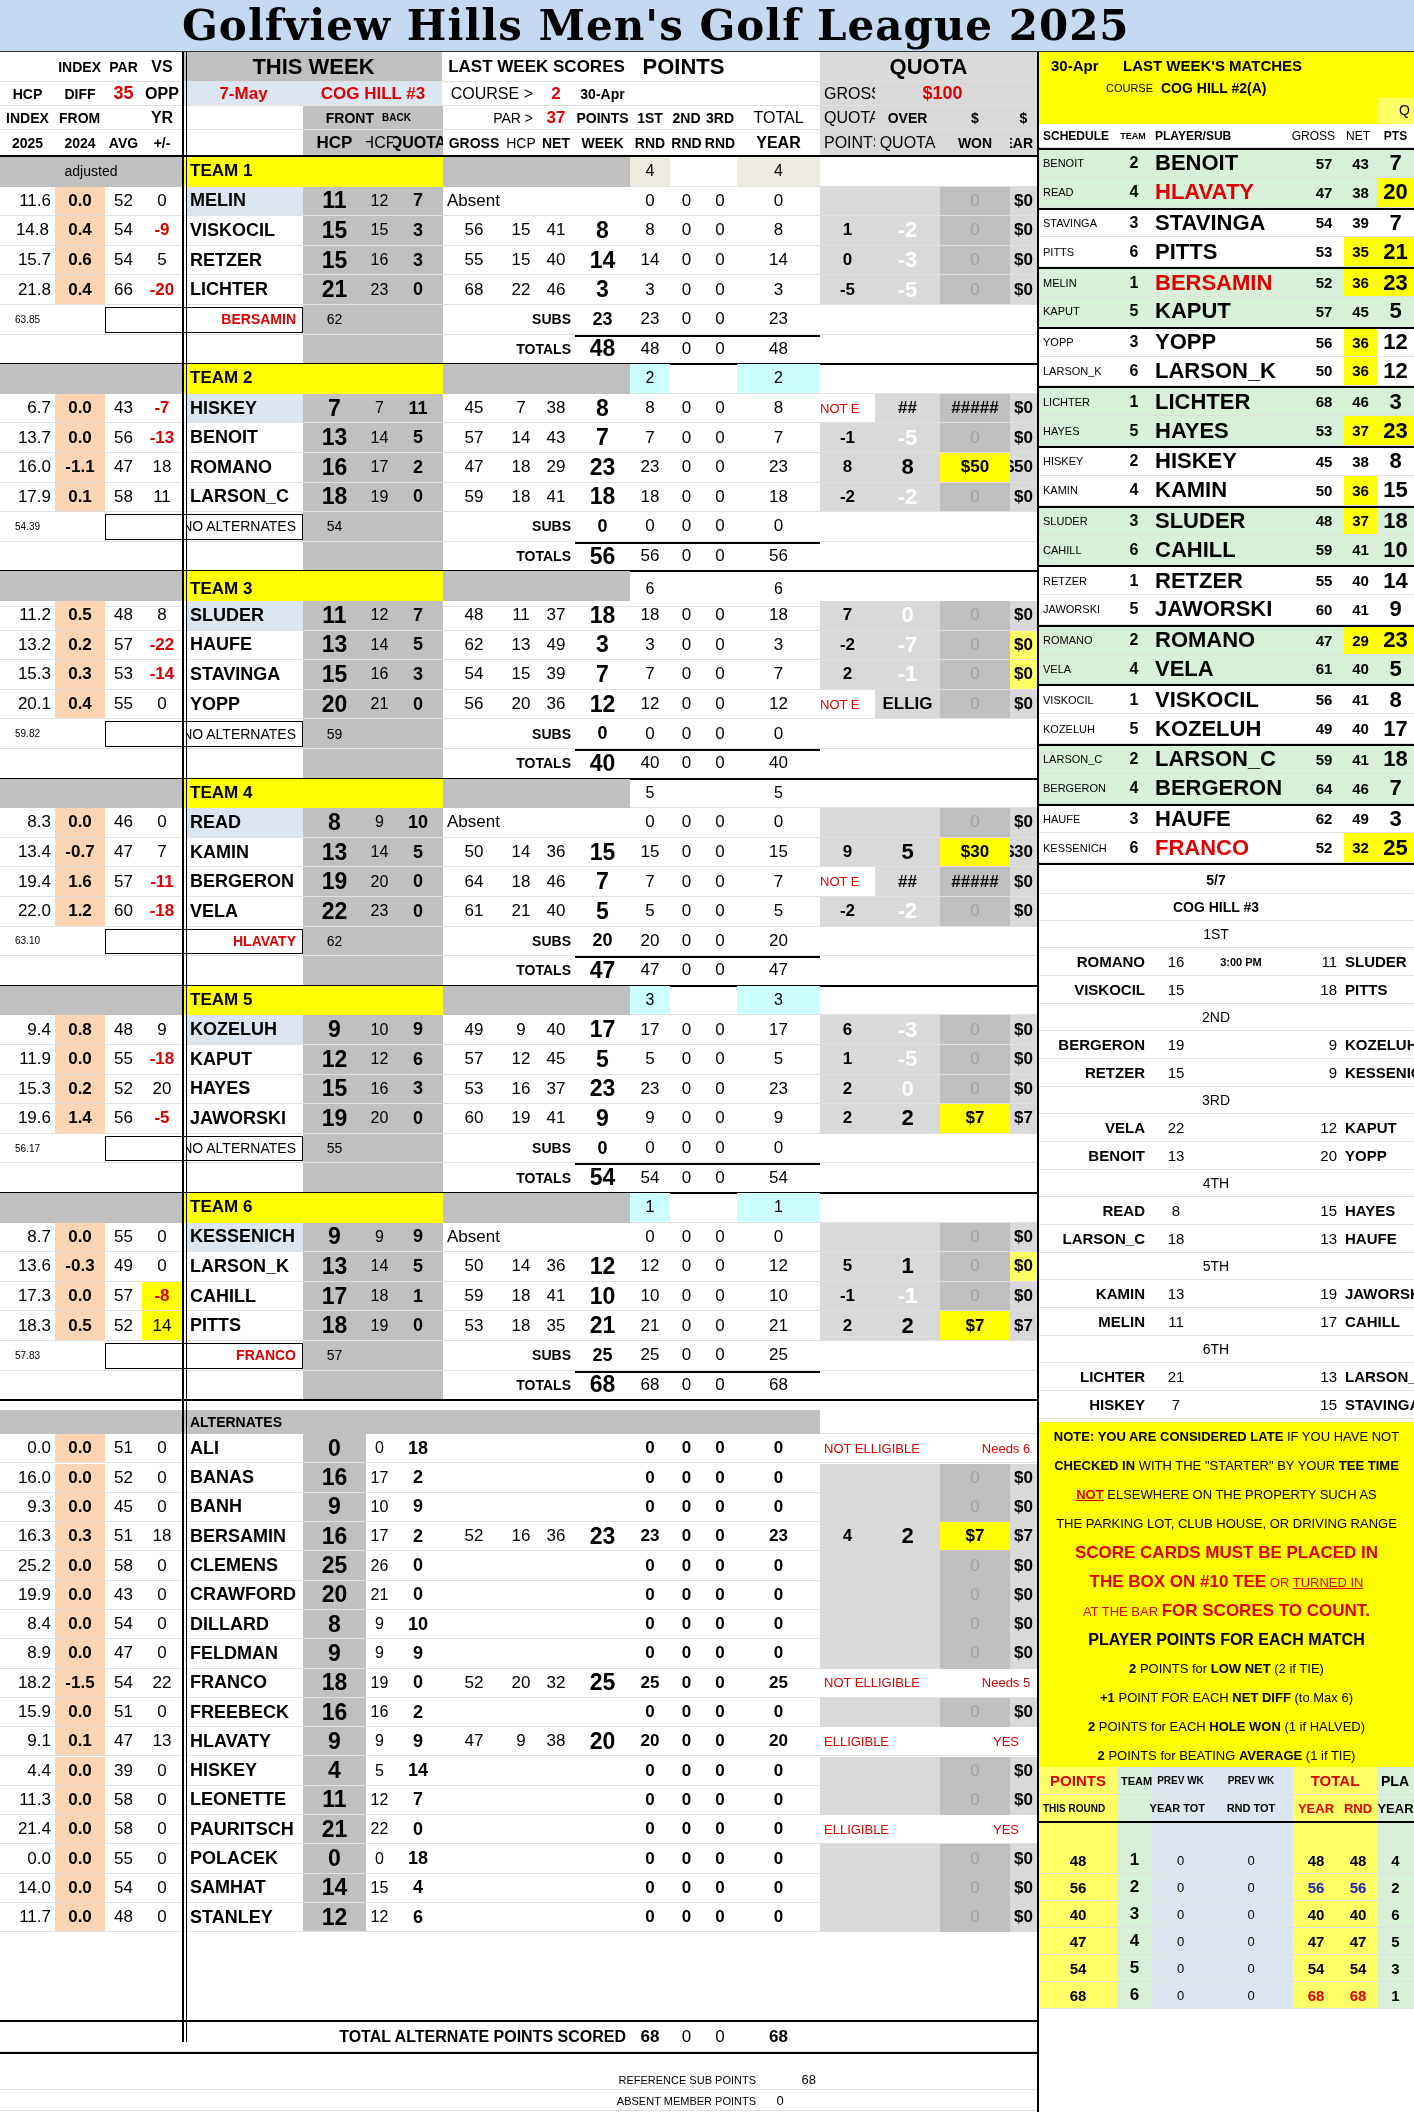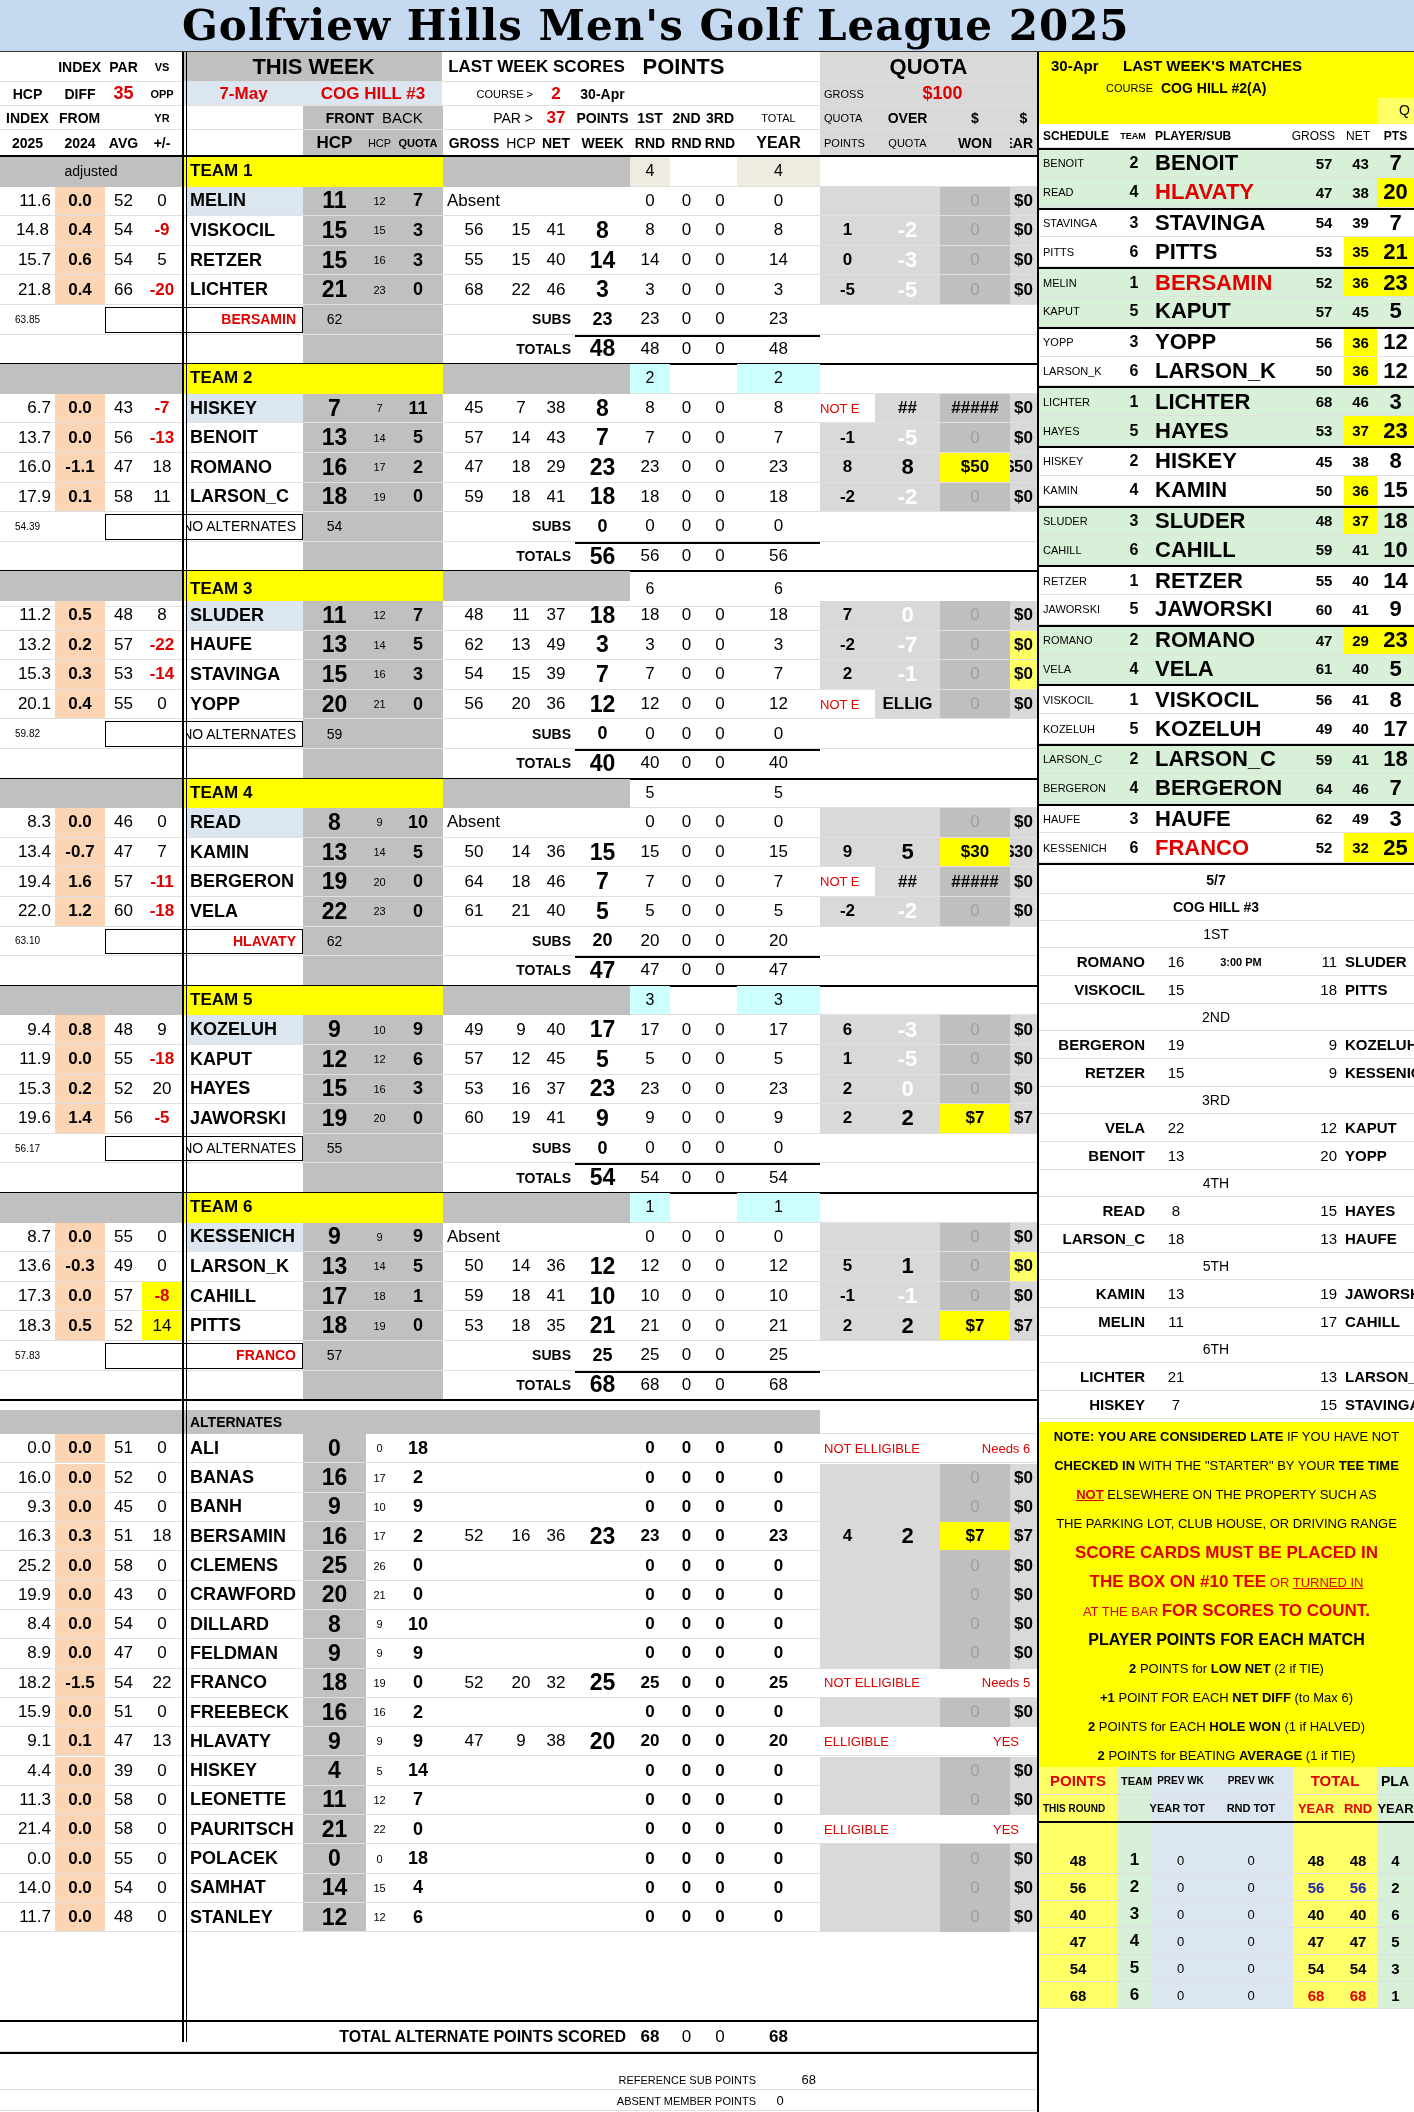--- a/index.html
+++ b/index.html
@@ -6,21 +6,21 @@
   body { width: 1414px; height: 2112px; background: #fff; font-family: "Liberation Sans", sans-serif; position: relative; overflow: hidden; color: #000; }
   .title { position: absolute; left: 0; top: 0; width: 1414px; height: 52px; background: #c5d9f1; border-bottom: 1px solid #333; }
   .title span { position: absolute; left: 182px; top: 0; font-family: "DejaVu Serif", serif; font-weight: 900; font-size: 42px; letter-spacing: 1px; line-height: 52px; white-space: nowrap; }
   .row { position: absolute; left: 0; height: 30px; width: 1039px; border-bottom: 1px solid #e0e0e0; }
   .c { position: absolute; top: 0; height: 100%; display: flex; align-items: center; overflow: hidden; white-space: nowrap; font-size: 17px; }
   .r { justify-content: flex-end; padding-right: 4px; }
   .ctr { justify-content: center; }
   .l { justify-content: flex-start; padding-left: 4px; }
   .b { font-weight: bold; }
   .big { font-size: 23px; font-weight: bold; }
-  .sm { font-size: 11px; }
+  .sm { font-size: 16px; }
   .md { font-size: 14px; }
   .red { color: #e00000; }
   .peach { background: #fcd5b4; }
   .gray { background: #c0c0c0; }
   .lgray { background: #d9d9d9; }
   .mgray { background: #bfbfbf; }
   .yellow { background: #ffff00; }
   .lyel { background: #ffff66; }
   .lblue { background: #dce6f1; }
   .cyan { background: #ccffff; }
@@ -65,21 +65,21 @@
       <div class="c ctr b red" style="left: 537px; width: 38px;">2</div>
       <div class="c ctr b md" style="left: 575px; width: 55px;">30-Apr</div>
       <div class="c l sm" style="left: 820px; width: 55px;">GROSS</div>
       <div class="c ctr b red" style="left: 875px; width: 135px; font-size: 18px;">$100</div>
     </div>
     <div class="row" style="top: 106px; height: 24px;">
       <div class="c ctr b md" style="left: 0px; width: 55px;">INDEX</div>
       <div class="c l b md" style="left: 55px; width: 50px;">FROM</div>
       <div class="c ctr b sm" style="left: 142px; width: 40px;">YR</div>
       <div class="c r b md" style="left: 303px; width: 75px;">FRONT</div>
-      <div class="c l sm" style="left: 378px; width: 65px; font-weight: normal; font-size: 15px;">BACK</div>
+      <div class="c l sm" style="left: 378px; width: 65px; font-weight: bold; font-size: 10px;">BACK</div>
       <div class="c r md" style="left: 443px; width: 94px;">PAR &gt;</div>
       <div class="c ctr b red" style="left: 537px; width: 38px;">37</div>
       <div class="c ctr b md" style="left: 575px; width: 55px;">POINTS</div>
       <div class="c ctr b md" style="left: 630px; width: 40px;">1ST</div>
       <div class="c ctr b md" style="left: 670px; width: 33px;">2ND</div>
       <div class="c ctr b md" style="left: 703px; width: 34px;">3RD</div>
       <div class="c ctr sm" style="left: 737px; width: 83px;">TOTAL</div>
       <div class="c l sm" style="left: 820px; width: 55px;">QUOTA</div>
       <div class="c ctr b md" style="left: 875px; width: 65px;">OVER</div>
       <div class="c ctr b md" style="left: 940px; width: 70px;">$</div>

